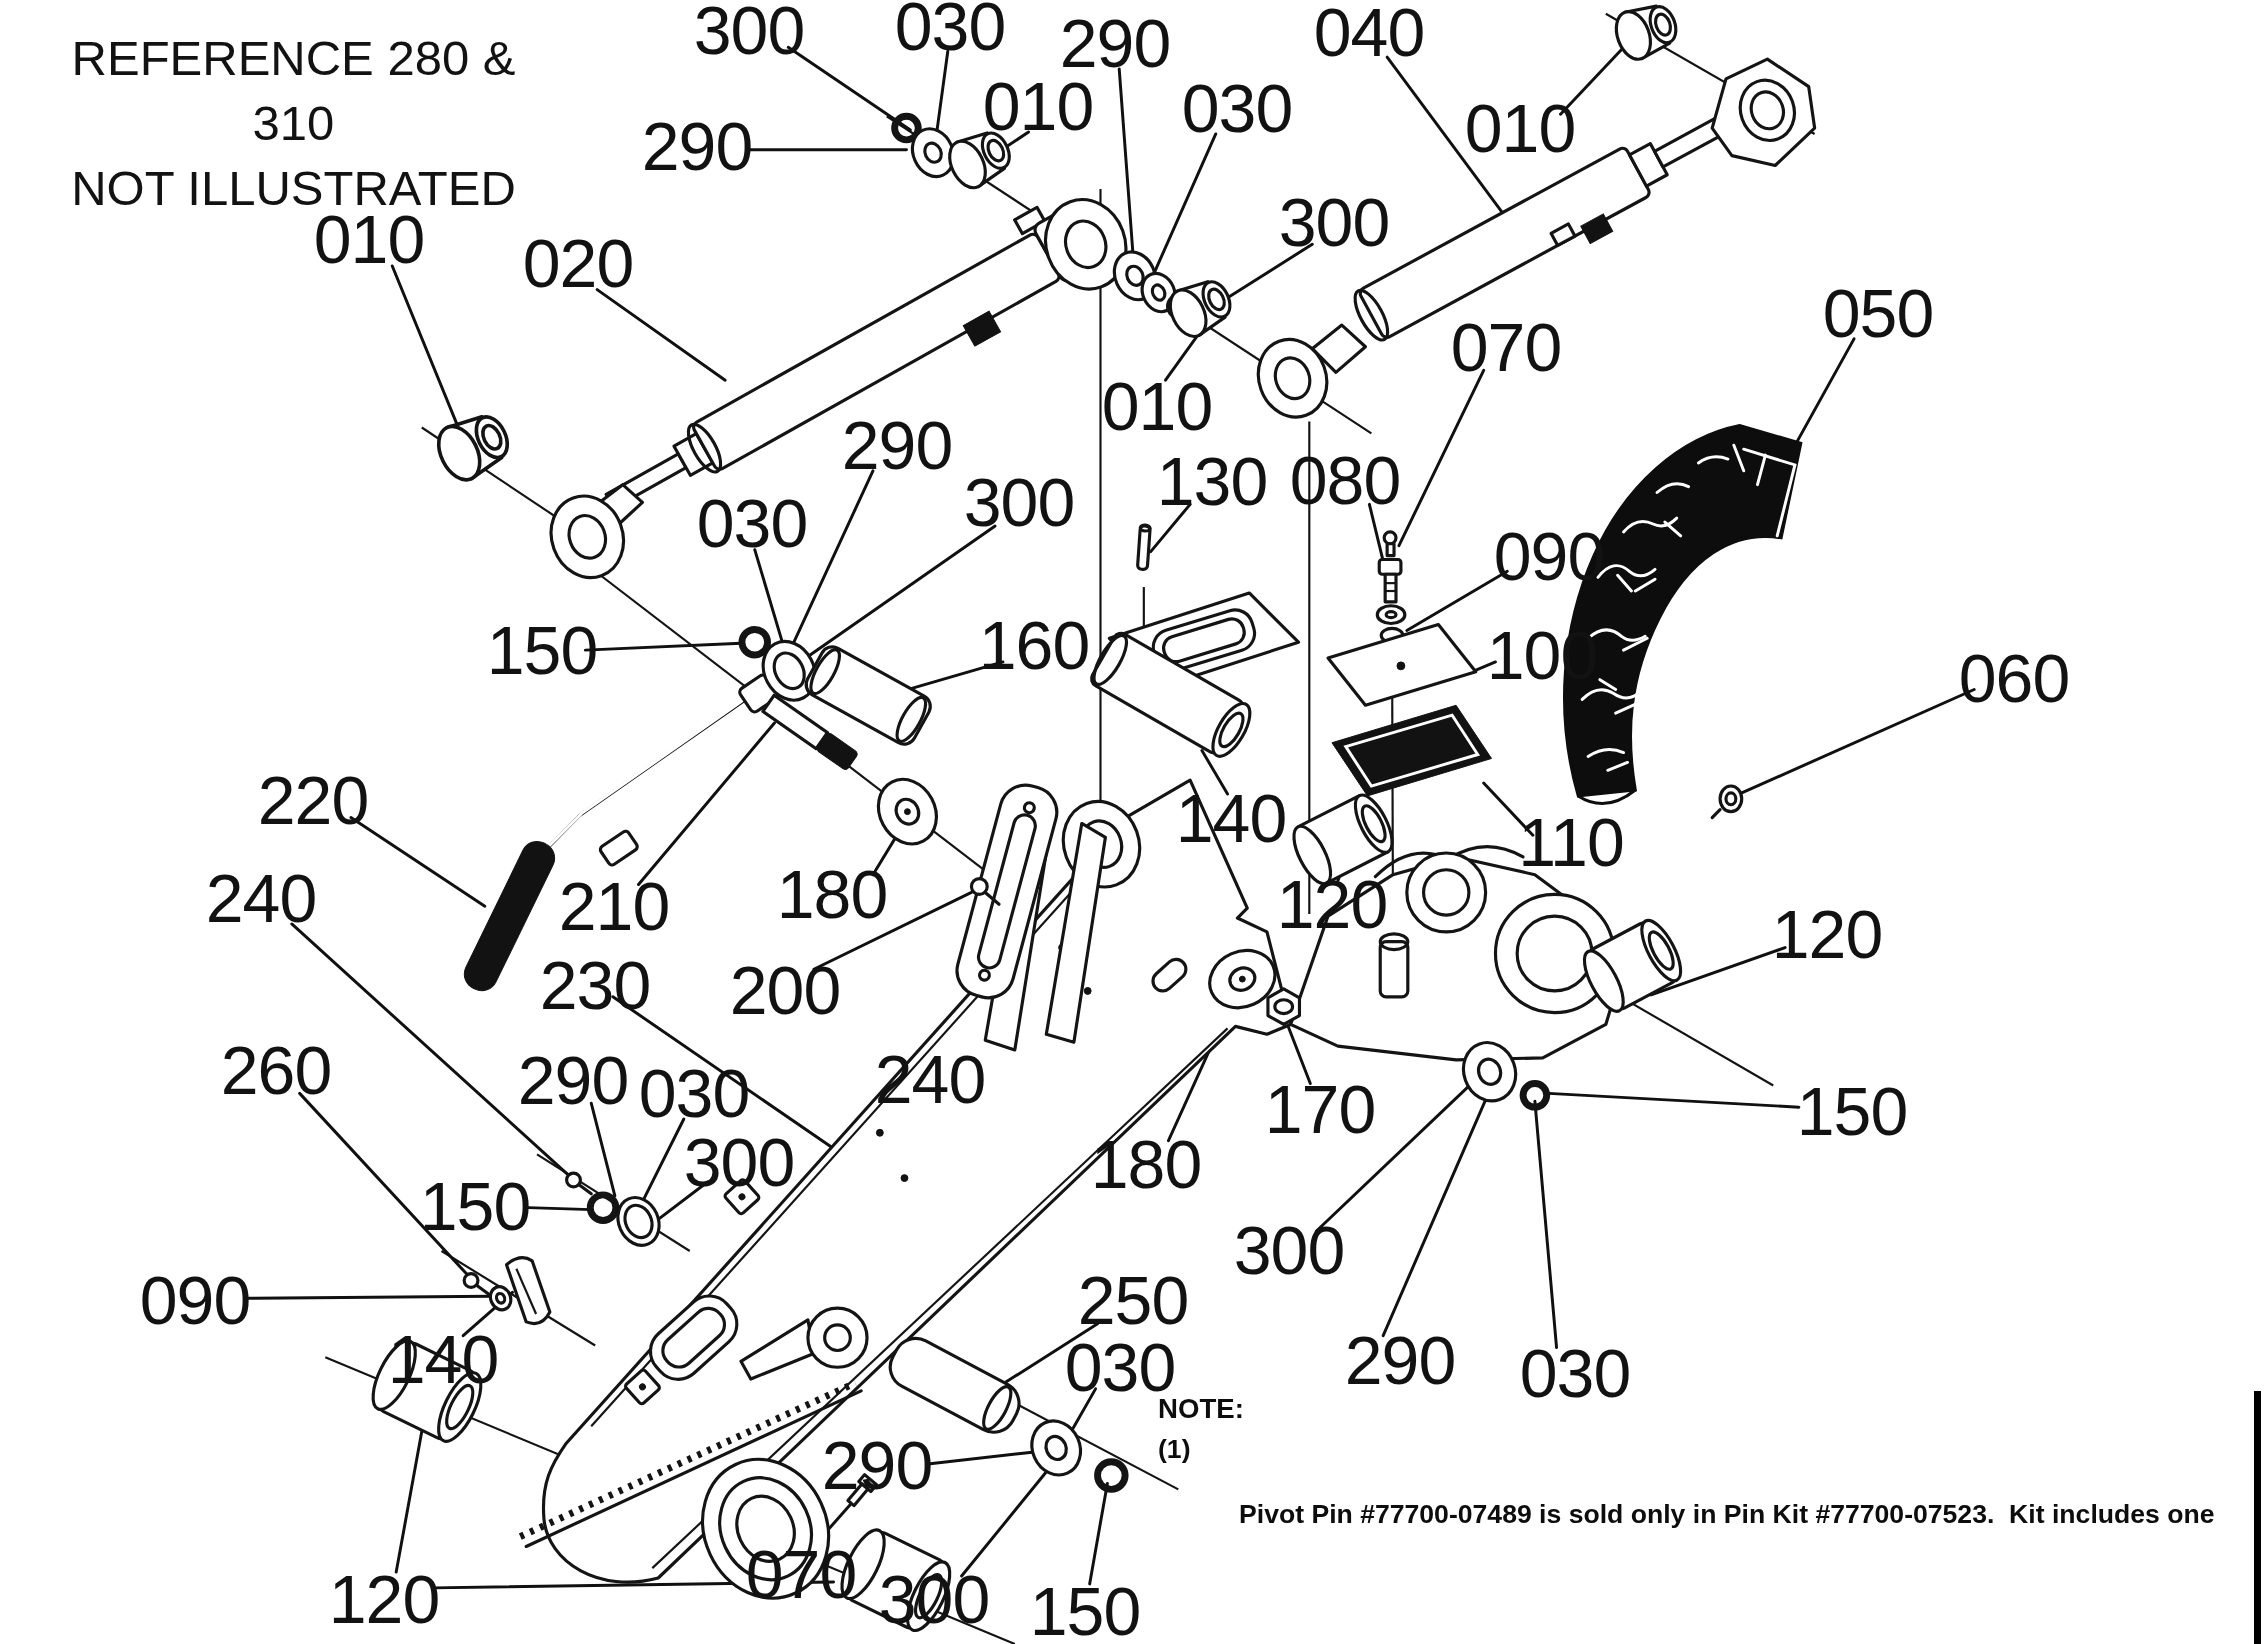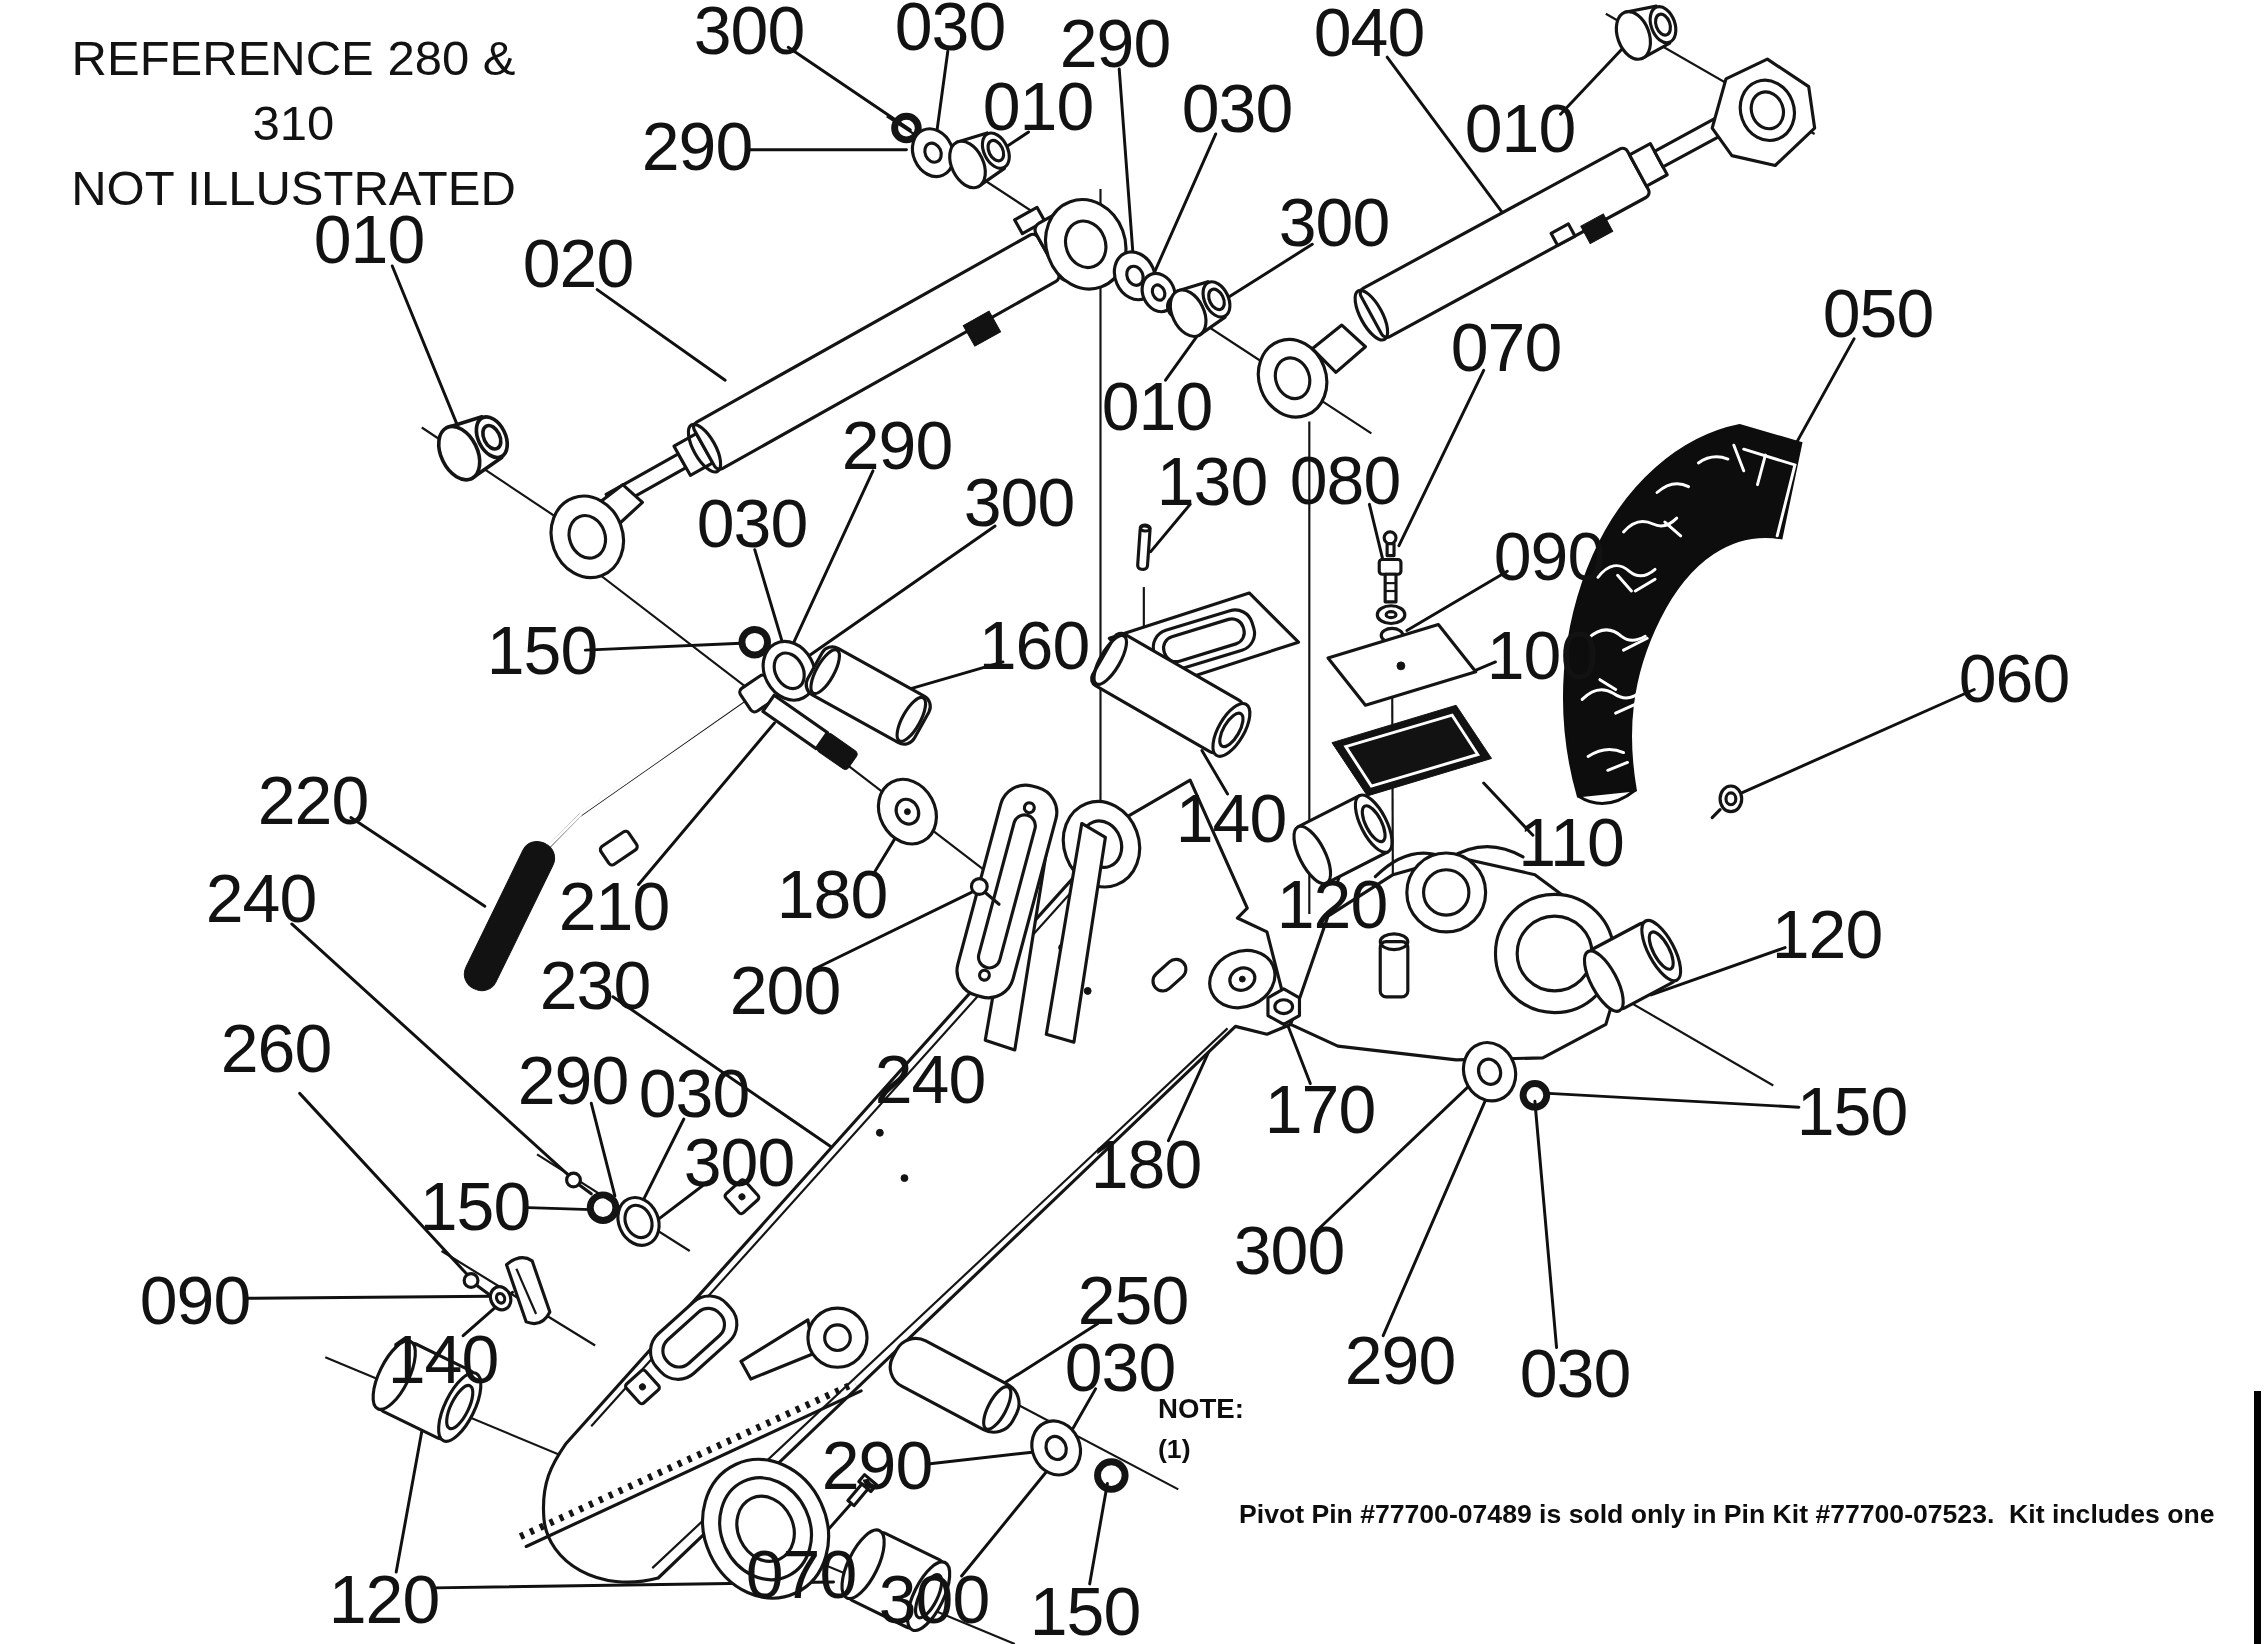--- a/index.html
+++ b/index.html
@@ -435,21 +435,21 @@
 <div class="co" style="left:1231px;top:818px">140</div>
 <div class="co" style="left:1571px;top:842px">110</div>
 <div class="co" style="left:1332px;top:904px">120</div>
 <div class="co" style="left:261px;top:898px">240</div>
 <div class="co" style="left:614px;top:906px">210</div>
 <div class="co" style="left:832px;top:894px">180</div>
 <div class="co" style="left:785px;top:990px">200</div>
 <div class="co" style="left:930px;top:1079px">240</div>
 <div class="co" style="left:1827px;top:934px">120</div>
 <div class="co" style="left:595px;top:985px">230</div>
-<div class="co" style="left:276px;top:1048px">260</div>
+<div class="co" style="left:276px;top:1070px">260</div>
 <div class="co" style="left:573px;top:1080px">290</div>
 <div class="co" style="left:694px;top:1093px">030</div>
 <div class="co" style="left:1320px;top:1109px">170</div>
 <div class="co" style="left:739px;top:1162px">300</div>
 <div class="co" style="left:475px;top:1206px">150</div>
 <div class="co" style="left:1146px;top:1164px">180</div>
 <div class="co" style="left:1852px;top:1111px">150</div>
 <div class="co" style="left:195px;top:1300px">090</div>
 <div class="co" style="left:1289px;top:1250px">300</div>
 <div class="co" style="left:443px;top:1359px">140</div>

